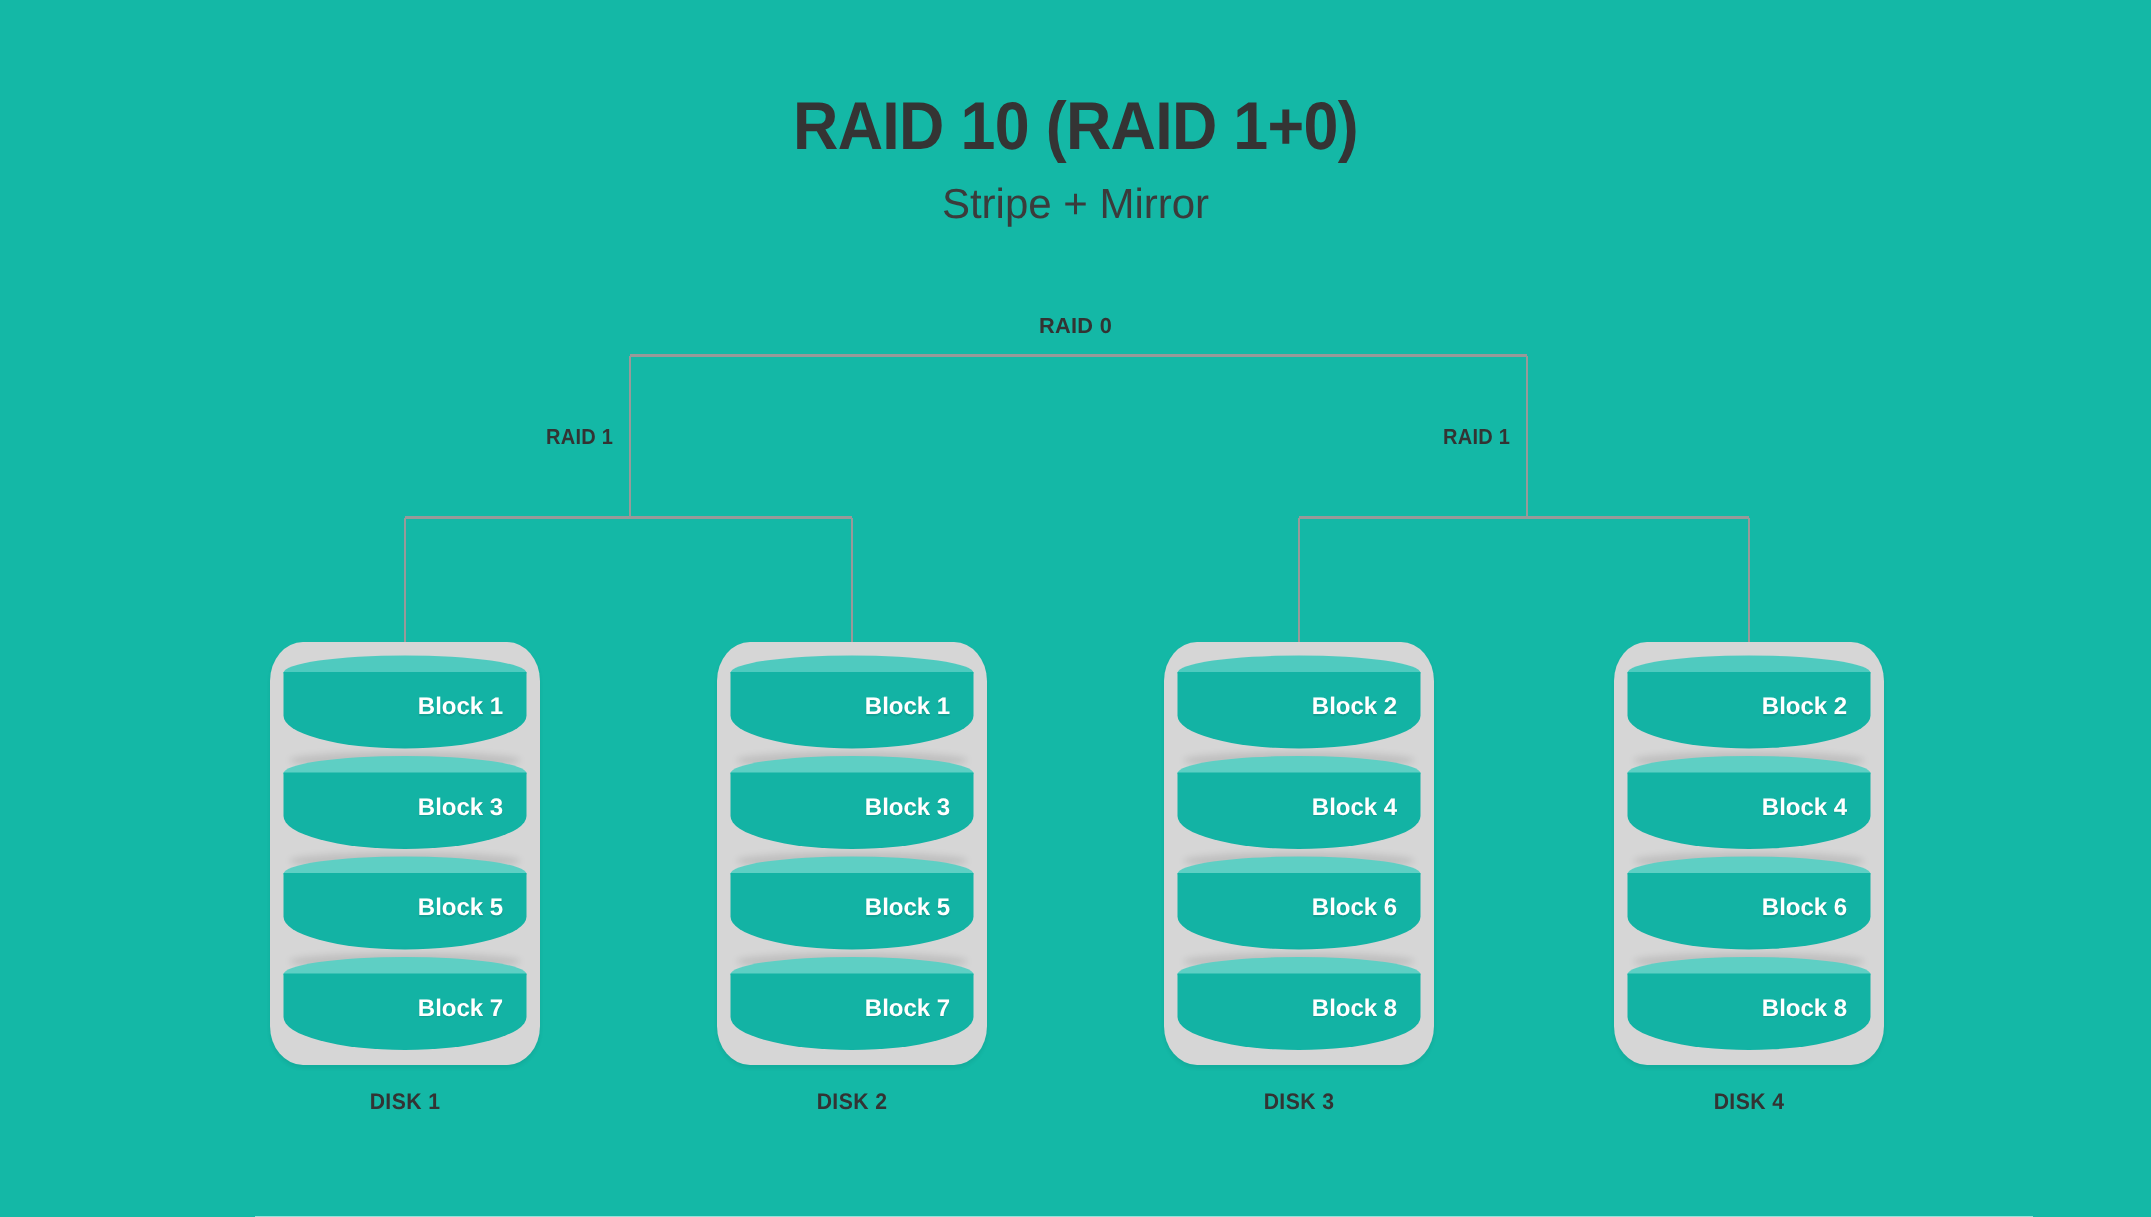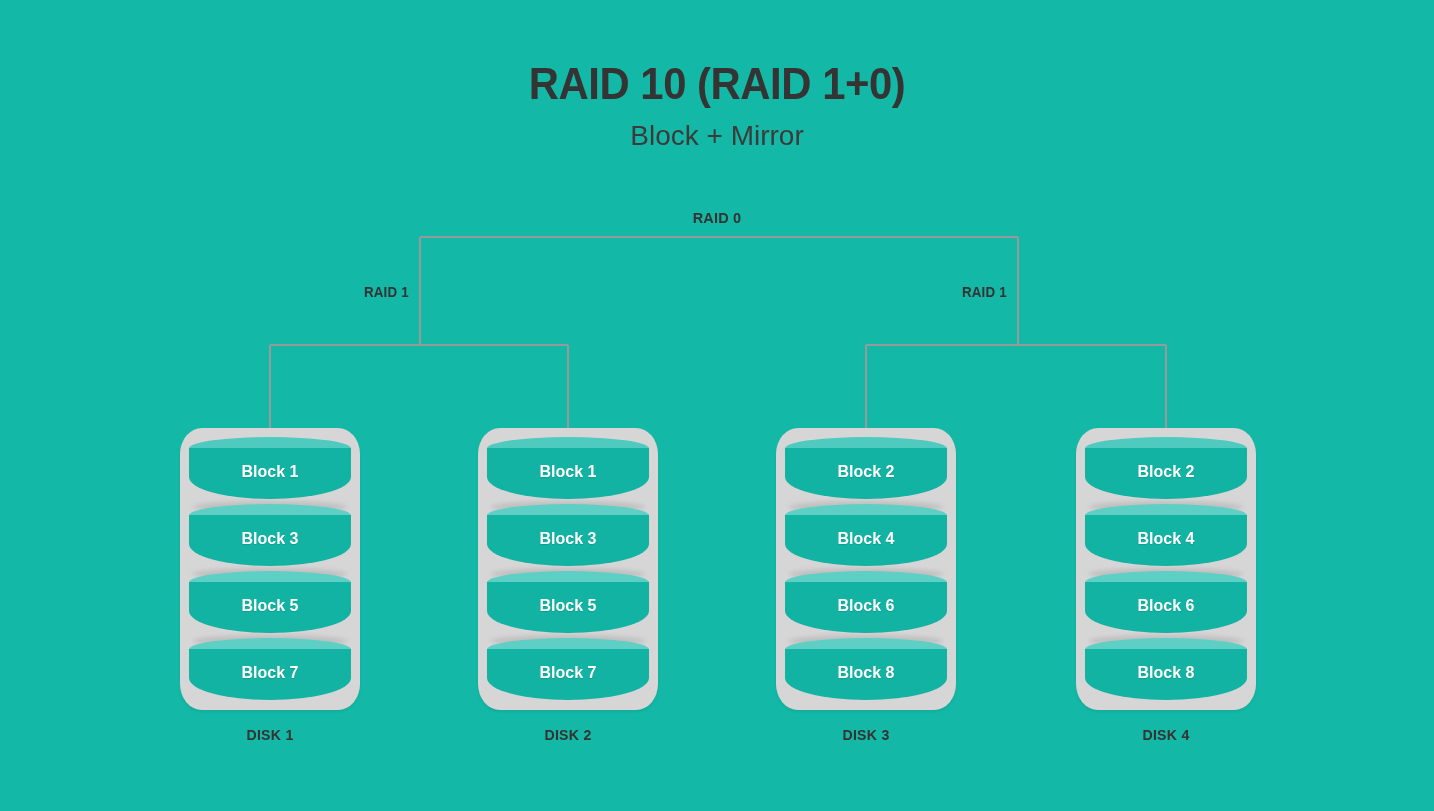--- a/index.html
+++ b/index.html
@@ -141,41 +141,42 @@
     position: absolute;
     left: 0;
     top: 26px;
     width: 162px;
     text-align: center;
     font-size: 16px;
     font-weight: bold;
     color: #ffffff;
     text-shadow: 0 1px 1px rgba(0,0,0,0.12);
     z-index: 3;
+    padding-left: 37px;
   }
   .disk-name {
     position: absolute;
     top: 298px;
     left: 0;
     width: 180px;
     text-align: center;
     font-size: 15px;
     font-weight: bold;
     color: #333333;
     letter-spacing: 0.3px;
     transform: scaleX(0.94);
   }
 </style>
 </head>
 <body>
 
 <div id="stage">
 
   <div id="title">RAID 10 (RAID 1+0)</div>
-  <div id="subtitle">Block + Mirror</div>
+  <div id="subtitle">Stripe + Mirror</div>
 
   <svg id="tree" viewBox="0 0 1434 811" width="1434" height="811">
     <g stroke="#999999" stroke-width="1.6" fill="none" shape-rendering="crispEdges">
 
       <path d="M 420 237 L 1018 237"></path>
       <path d="M 420 237 L 420 345"></path>
       <path d="M 1018 237 L 1018 345"></path>
 
       <path d="M 270 345 L 568 345"></path>
       <path d="M 270 345 L 270 470"></path>

